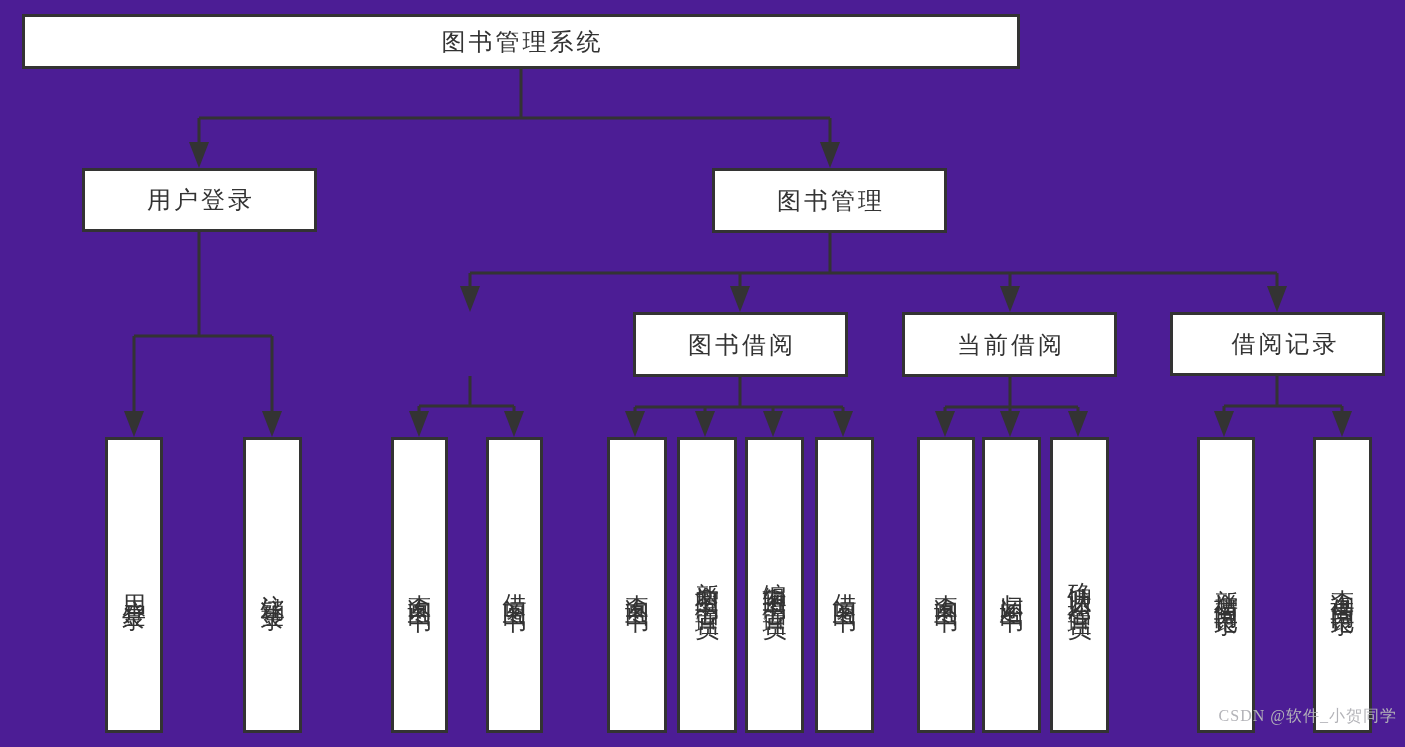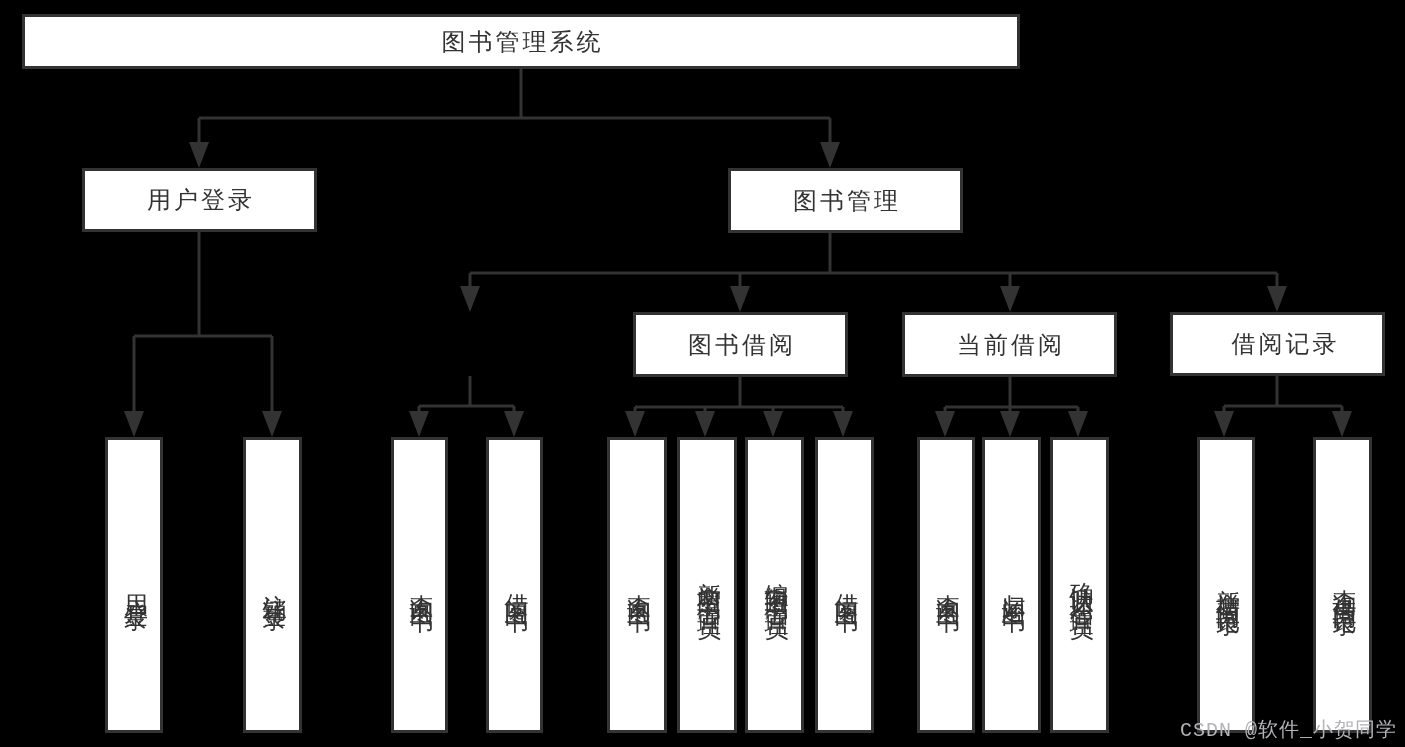--- a/index.html
+++ b/index.html
@@ -4,22 +4,22 @@
 <style>
   html, body {
     margin: 0;
     padding: 0;
     background: #ffffff;
   }
   .canvas {
     position: relative;
     width: 1405px;
     height: 747px;
-    background: #000000;
-    font-family: Liberation Mono, monospace;
+    background: #4c1d95;
+    font-family: Liberation Serif, serif;
     overflow: hidden;
   }
   .connectors {
     position: absolute;
     left: 0;
     top: 0;
     width: 1405px;
     height: 747px;
     pointer-events: none;
   }
@@ -43,22 +43,22 @@
   .v-node {
     writing-mode: vertical-rl;
     text-orientation: mixed;
     font-size: 24px;
     letter-spacing: 5px;
     line-height: 1;
   }
   .watermark {
     position: absolute;
     right: 8px;
-    bottom: 4px;
-    font-size: 20px;
+    bottom: 20px;
+    font-size: 16px;
     color: #b3b3b8;
     letter-spacing: 1px;
     white-space: nowrap;
   }
 </style>
 </head>
 <body>
 
 <div class="canvas">
 
@@ -89,21 +89,21 @@
       <polygon points="1000,411 1020,411 1010,437"></polygon>
       <polygon points="1068,411 1088,411 1078,437"></polygon>
       <polygon points="1214,411 1234,411 1224,437"></polygon>
       <polygon points="1332,411 1352,411 1342,437"></polygon>
     </g>
   </svg>
 
   <div class="node h-node" style="left:22px; top:14px; width:998px; height:55px;">图书管理系统</div>
 
   <div class="node h-node" style="left:82px; top:168px; width:235px; height:64px;">用户登录</div>
-  <div class="node h-node" style="left:728px; top:168px; width:235px; height:65px;">图书管理</div>
+  <div class="node h-node" style="left:712px; top:168px; width:235px; height:65px;">图书管理</div>
 
   <div class="node h-node" style="left:902px; top:312px; width:215px; height:65px;">当前借阅</div>
   <div class="node h-node" style="left:633px; top:312px; width:215px; height:65px;">图书借阅</div>
   <div class="node h-node" style="left:1170px; top:312px; width:215px; height:64px;padding-left:13px;">借阅记录</div>
 
   <div class="node v-node" style="left:105px; top:437px; width:58px; height:296px;">用户登录</div>
   <div class="node v-node" style="left:243px; top:437px; width:59px; height:296px;">注销登录</div>
 
   <div class="node v-node" style="left:391px; top:437px; width:57px; height:296px;">查询图书</div>
   <div class="node v-node" style="left:486px; top:437px; width:57px; height:296px;">借阅图书</div>

